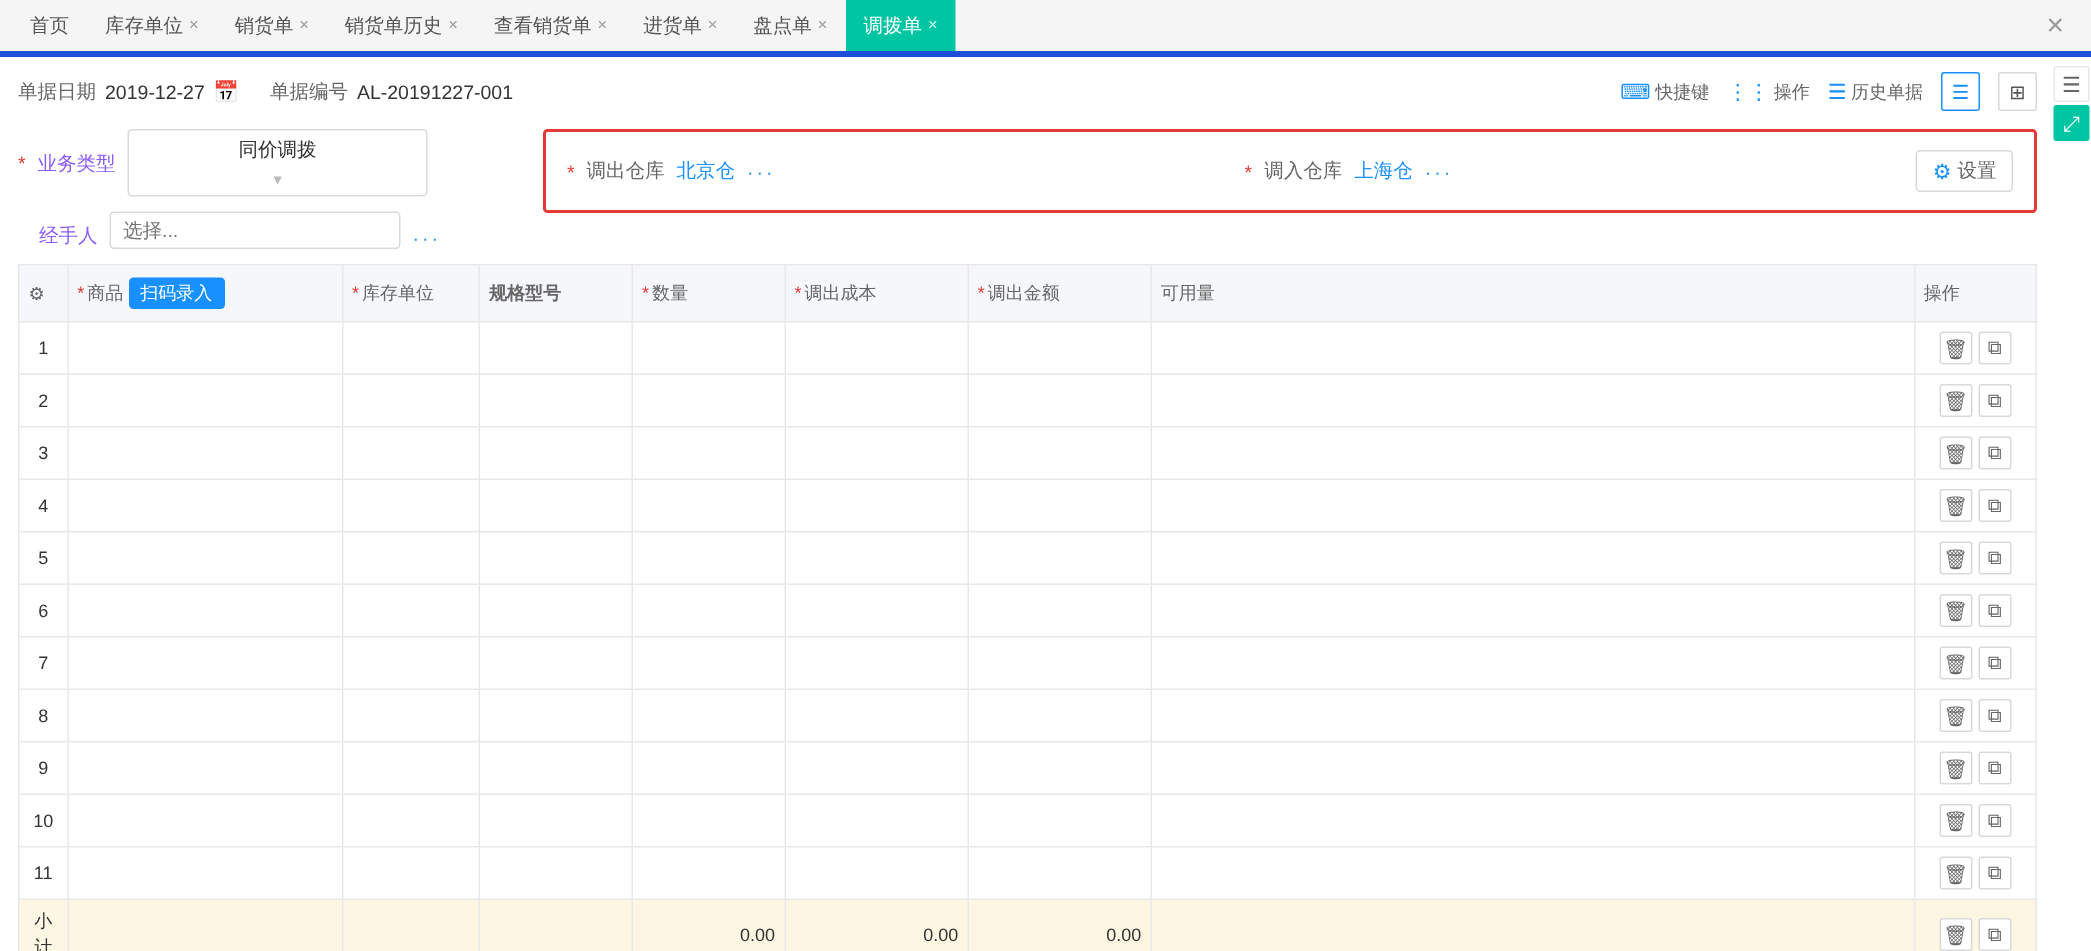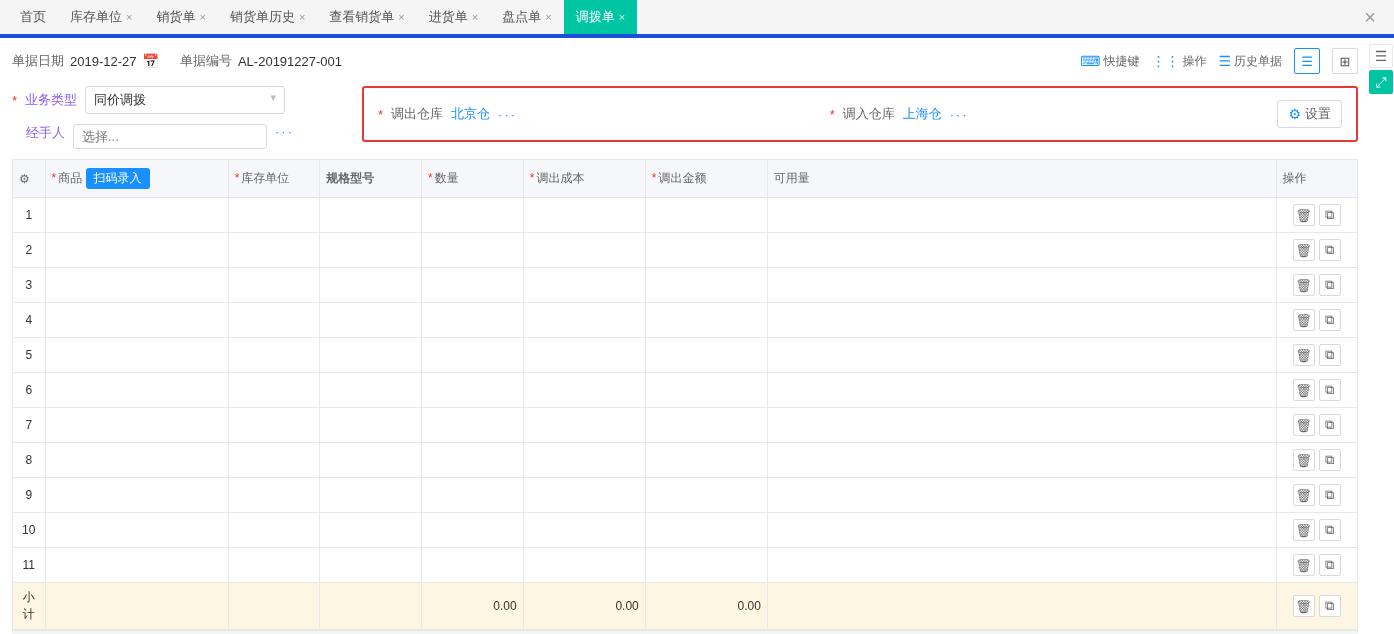--- a/index.html
+++ b/index.html
@@ -96,27 +96,28 @@
     }
 
     .field-row {
       display: flex; align-items: center; gap: 8px;
     }
     .field-label {
       color: #8b5cf6; font-size: 13px; white-space: nowrap;
     }
     .required { color: #e53935; }
     .field-input {
-      display: flex; align-items: flex-start; gap: 4px;
+      display: flex; align-items: center; gap: 4px;
       border: 1px solid #d9d9d9;
       border-radius: 3px;
       padding: 4px 8px;
       min-width: 160px;
       background: #fff;
       cursor: pointer;
+      flex-direction: column;
     }
     .field-input .value { flex: 1; color: #333; }
     .field-input .dropdown-arrow { color: #bbb; font-size: 11px; }
 
     
     .warehouse-row {
       display: flex; align-items: center; flex: 1; gap: 20px;
     }
     .warehouse-field {
       display: flex; align-items: center; gap: 8px; flex: 1;
@@ -134,21 +135,21 @@
       cursor: pointer;
       color: #666;
       font-size: 13px;
       background: #fff;
       white-space: nowrap;
     }
     .settings-btn .gear-icon { color: #1890ff; font-size: 14px; }
 
     
     .person-row {
-      display: flex; align-items: flex-start; gap: 8px;
+      display: flex; align-items: flex-end; gap: 8px;
     }
 
     
     .data-table {
       width: 100%;
       border-collapse: collapse;
       font-size: 12px;
     }
     .data-table thead tr {
       background: #f5f7fa;

